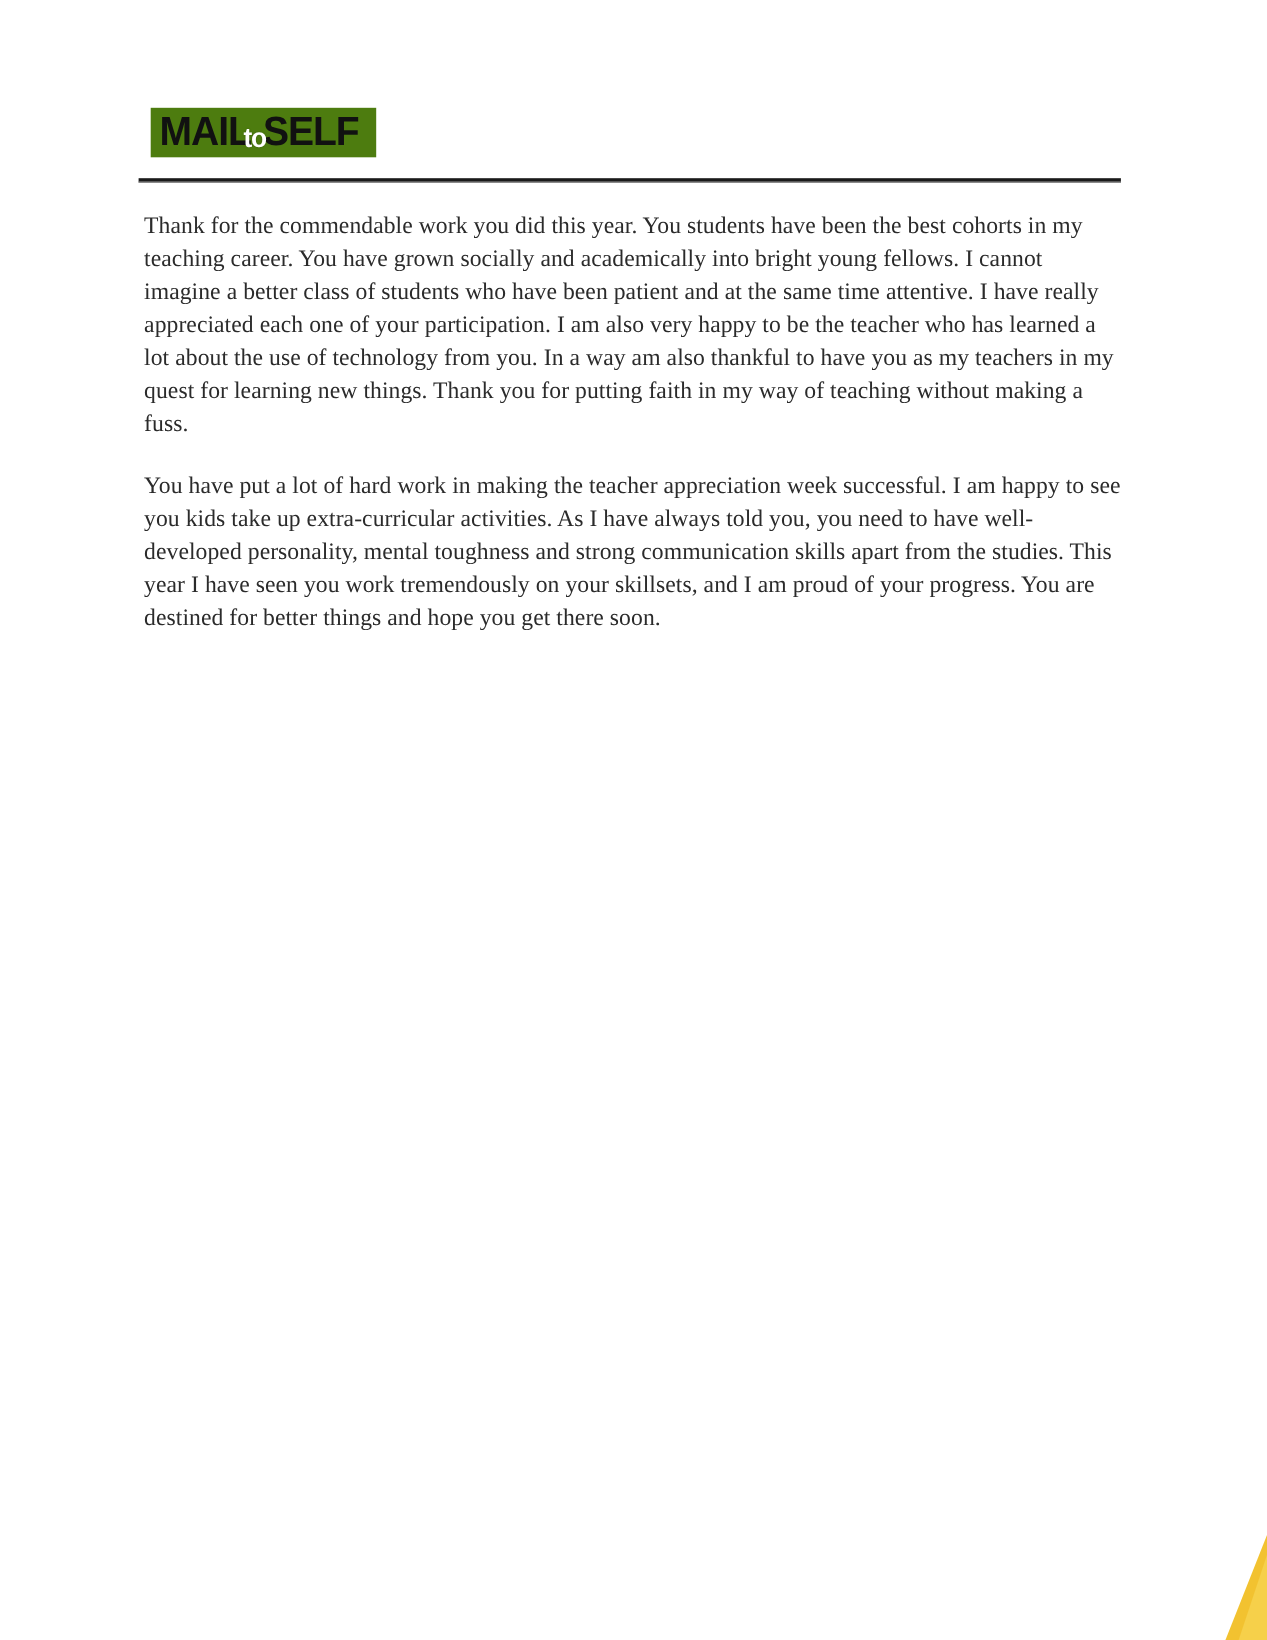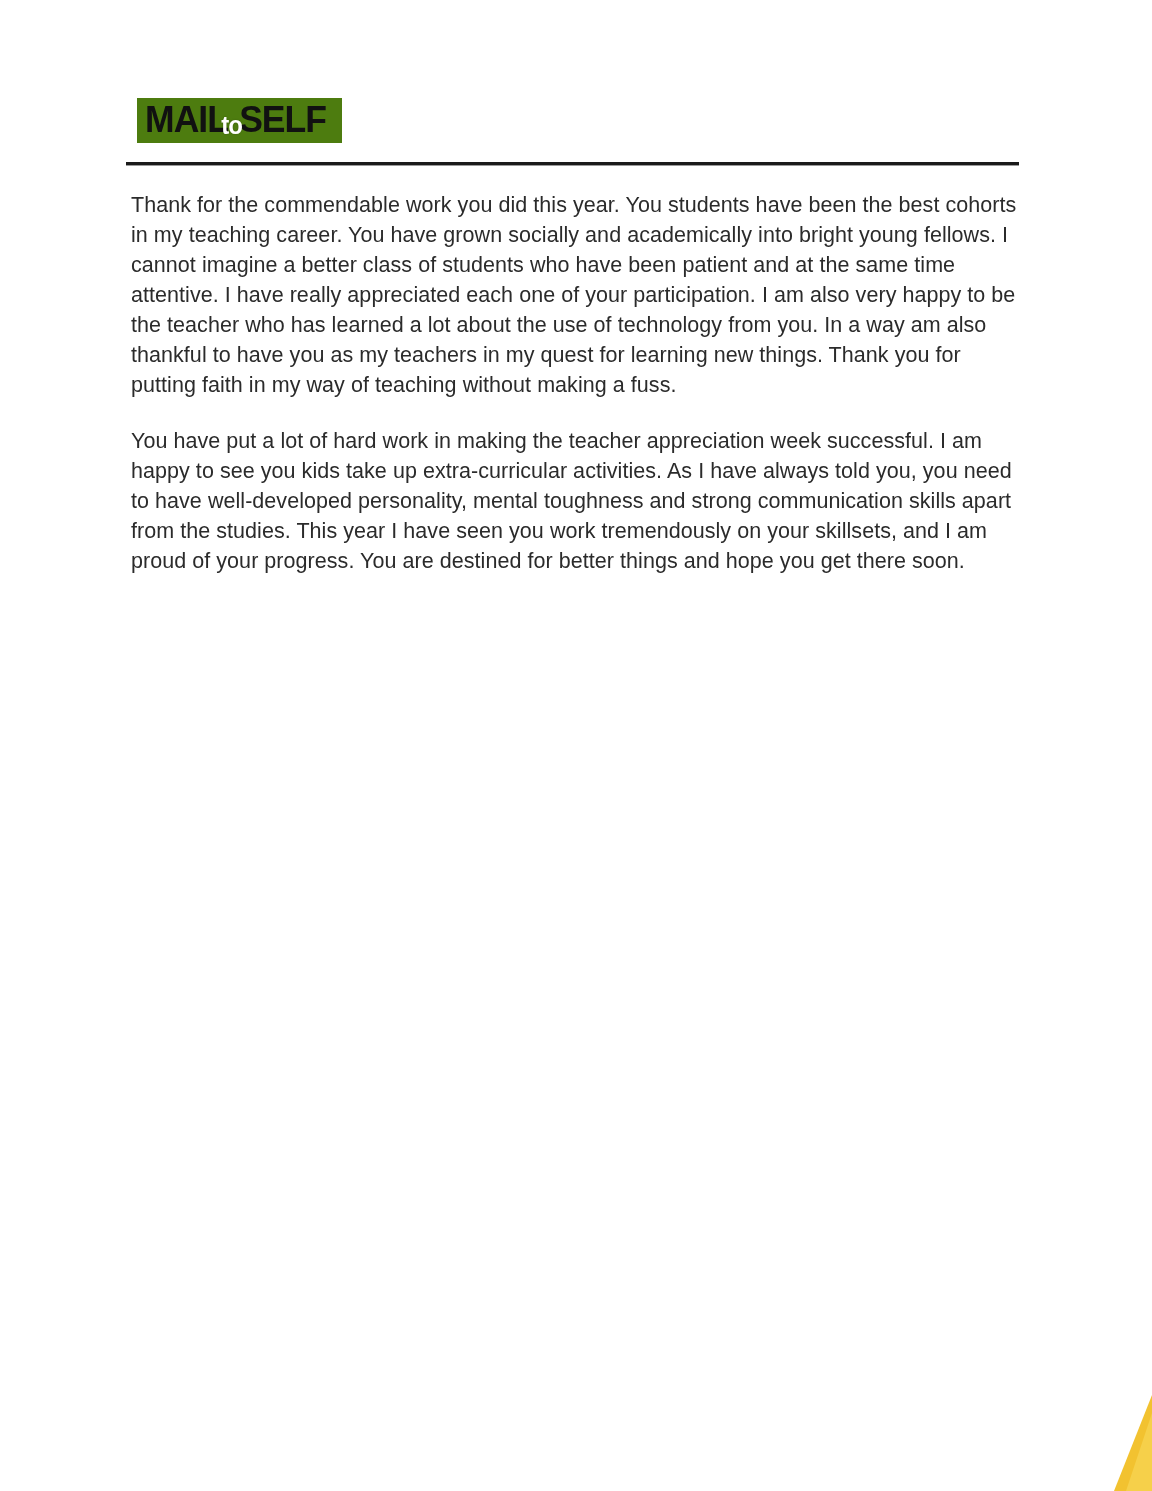--- a/index.html
+++ b/index.html
@@ -80,21 +80,21 @@
   
   .content {
     position: absolute;
     left: 131px;
     top: 190px;
     width: 890px;
   }
 
   .content p {
     margin: 0 0 26px 0;
-    font-family: Liberation Sans, sans-serif;
+    font-family: Liberation Serif, serif;
     font-size: 21.5px;
     line-height: 30px;
     color: #2b2b2b;
     text-align: left;
     letter-spacing: 0.05px;
   }
 
   .content p:last-child {
     margin-bottom: 0;
   }

